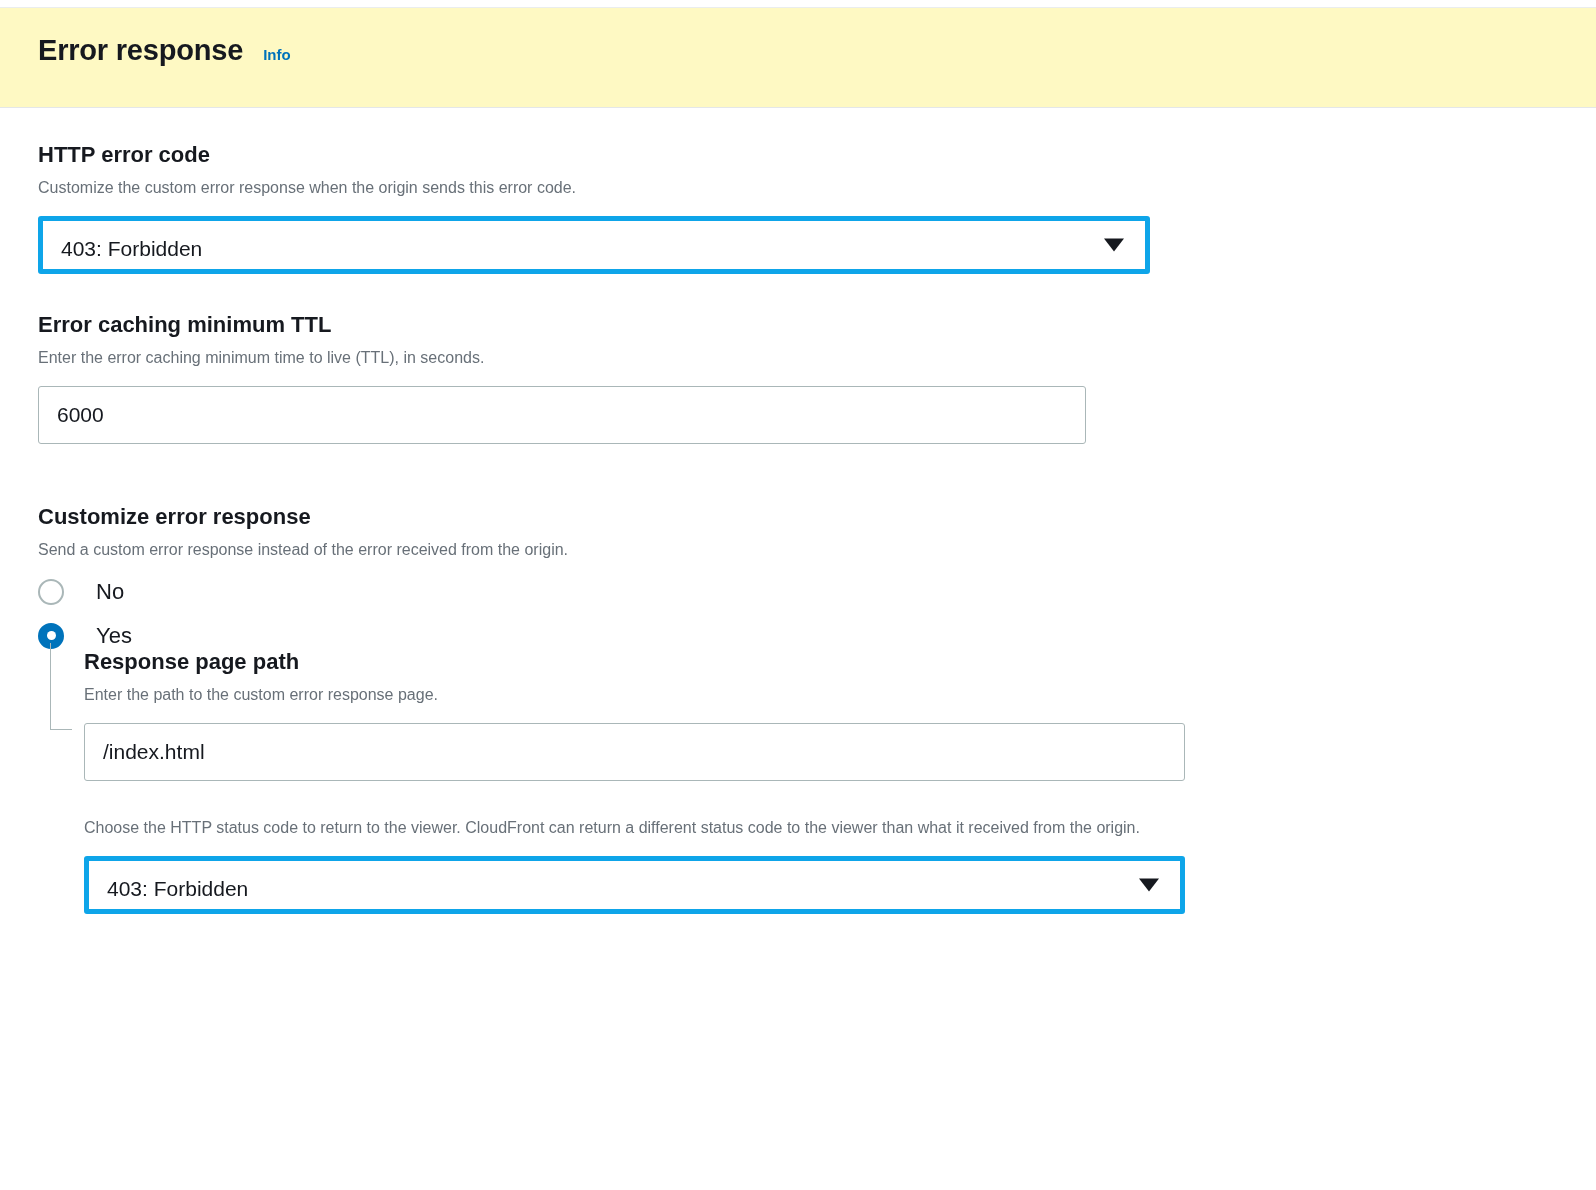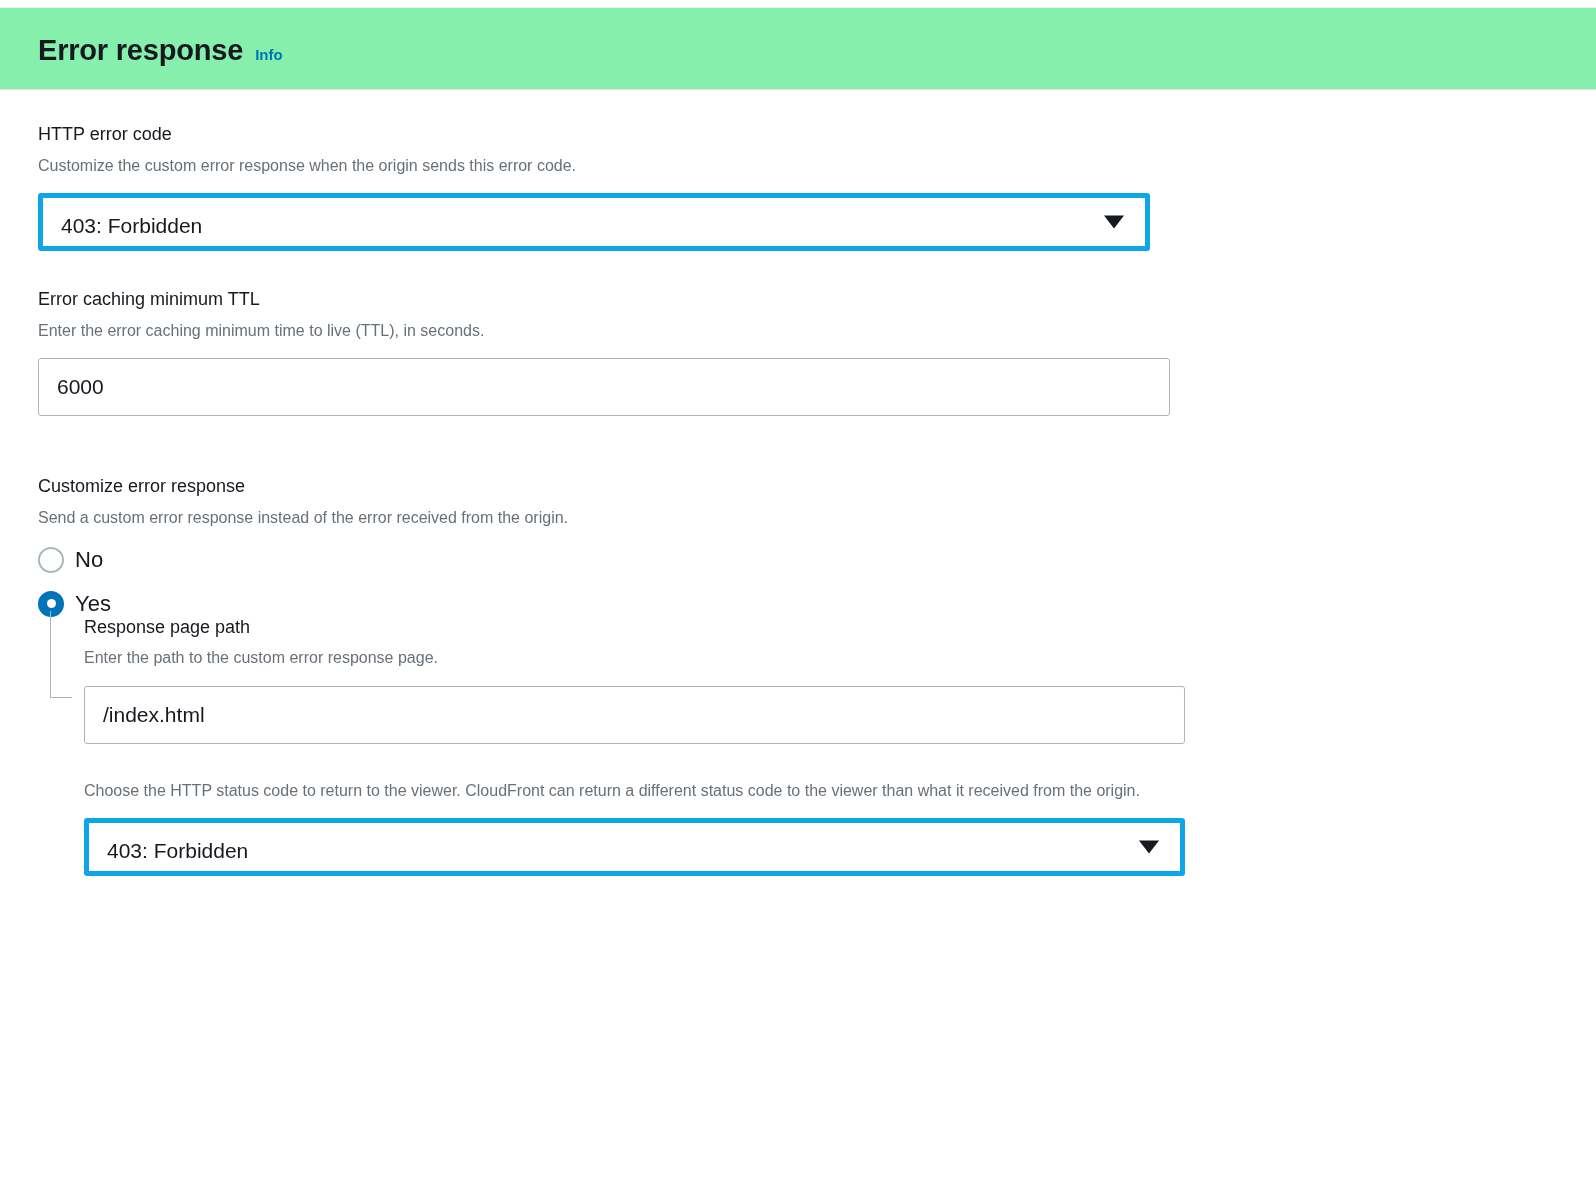--- a/index.html
+++ b/index.html
@@ -16,45 +16,45 @@
     position: relative;
     background: #ffffff;
     overflow: hidden;
   }
   .top-strip {
     height: 8px;
     background: #ffffff;
     border-bottom: 1px solid #eaeded;
   }
   .panel-header {
-    background: #86efac;
+    background: #fef9c3;
     border-bottom: 1px solid #e4e7e8;
-    padding: 26px 38px 22px 38px;
+    padding: 26px 38px 40px 38px;
     display: flex;
     align-items: baseline;
-    gap: 12px;
+    gap: 20px;
   }
   .panel-title {
     font-size: 29px;
     font-weight: bold;
     letter-spacing: -0.2px;
     color: #16191f;
   }
   .info-link {
     font-size: 15px;
     font-weight: bold;
     color: #0073bb;
     cursor: pointer;
   }
   .body {
     padding: 34px 38px 0 38px;
   }
   .field-label {
-    font-size: 18px;
-    font-weight: normal;
+    font-size: 22px;
+    font-weight: bold;
     color: #16191f;
     line-height: 1.2;
   }
   .field-desc {
     font-size: 16px;
     color: #687078;
     margin-top: 9px;
     line-height: 1.35;
     max-width: 1480px;
   }
@@ -85,36 +85,36 @@
     transform: translateY(-50%);
     width: 0;
     height: 0;
     border-left: 10px solid transparent;
     border-right: 10px solid transparent;
     border-top: 13px solid #16191f;
     pointer-events: none;
   }
   input.text-input {
     margin-top: 17px;
-    width: 1132px;
+    width: 1048px;
     height: 58px;
     font-size: 21px;
     font-family: "Liberation Sans", sans-serif;
     color: #16191f;
     background: #ffffff;
     border: 1px solid #aab7b8;
     border-radius: 3px;
     padding: 0 18px;
   }
   .block { margin-bottom: 38px; }
   .block-ttl { margin-bottom: 60px; }
   .radio-row {
     display: flex;
     align-items: center;
-    gap: 11px;
+    gap: 32px;
     margin-top: 18px;
     cursor: pointer;
   }
   .radio {
     width: 26px;
     height: 26px;
     border-radius: 50%;
     border: 2px solid #aab7b8;
     background: #ffffff;
     flex: none;

